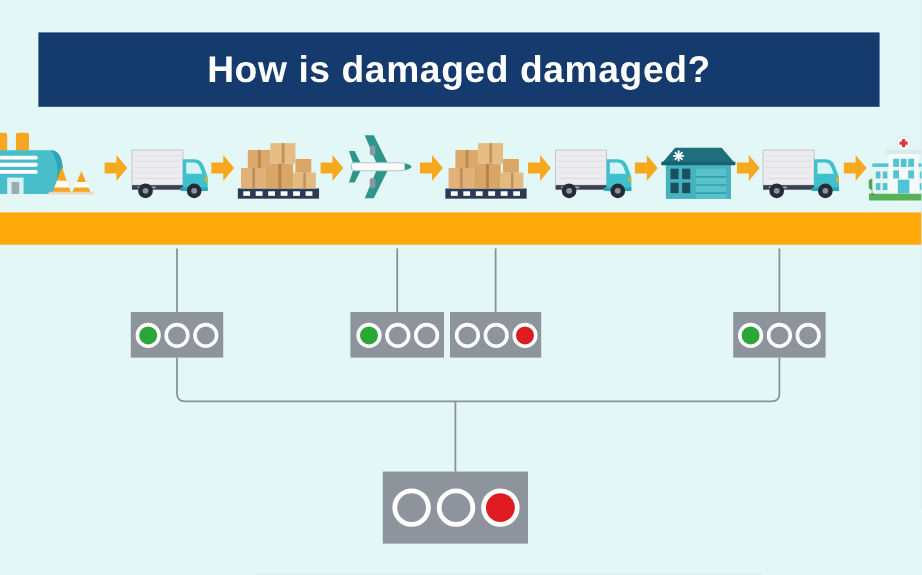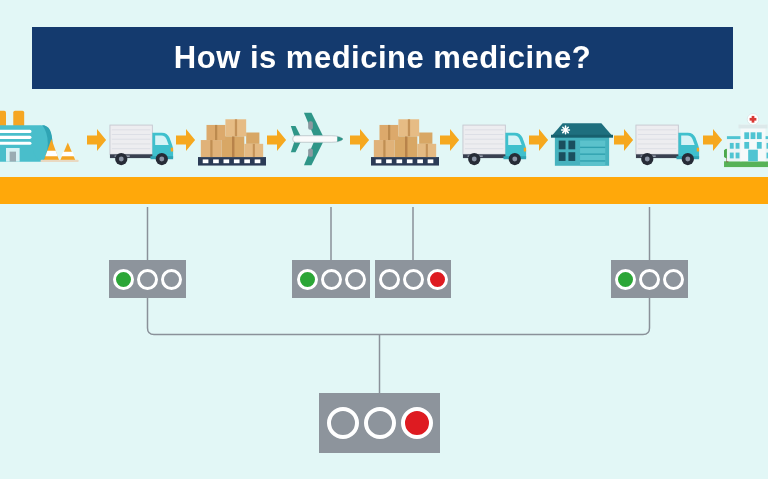--- a/index.html
+++ b/index.html
@@ -57,21 +57,21 @@
   #panel-3{left:375px;top:260px;width:76px;}
   #panel-4{left:611px;top:260px;}
   #panel-summary{left:319px;top:393px;}
 </style>
 </head>
 <body>
 
 <div class="canvas">
 
   <div class="banner">
-    <h1>How is medicine medicine?</h1>
+    <h1>How is damaged damaged?</h1>
   </div>
 
   <div class="chain">
   <div class="chain-icon icon-factory">
     <svg viewBox="0 0 110 64">
       <rect x="10" y="2" width="12" height="20" rx="2" fill="#F5A623"></rect>
       <rect x="30" y="2" width="12" height="20" rx="2" fill="#F5A623"></rect>
       <rect x="2" y="18" width="60" height="40" rx="3" fill="#49BECB"></rect>
       <ellipse cx="62" cy="38" rx="11" ry="20" fill="#49BECB"></ellipse>
       <path d="M62 18 q11 0 11 20 q0 20 -11 20 q6 -8 6 -20 q0 -12 -6 -20 z" fill="#2FA4B4"></path>

